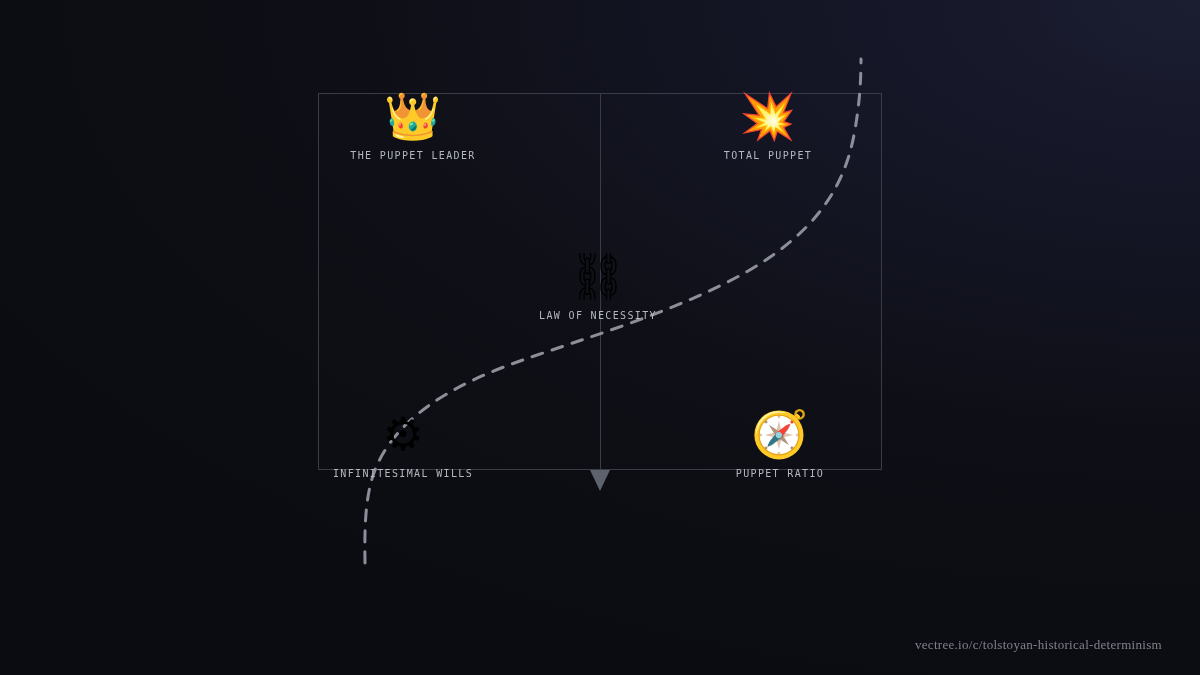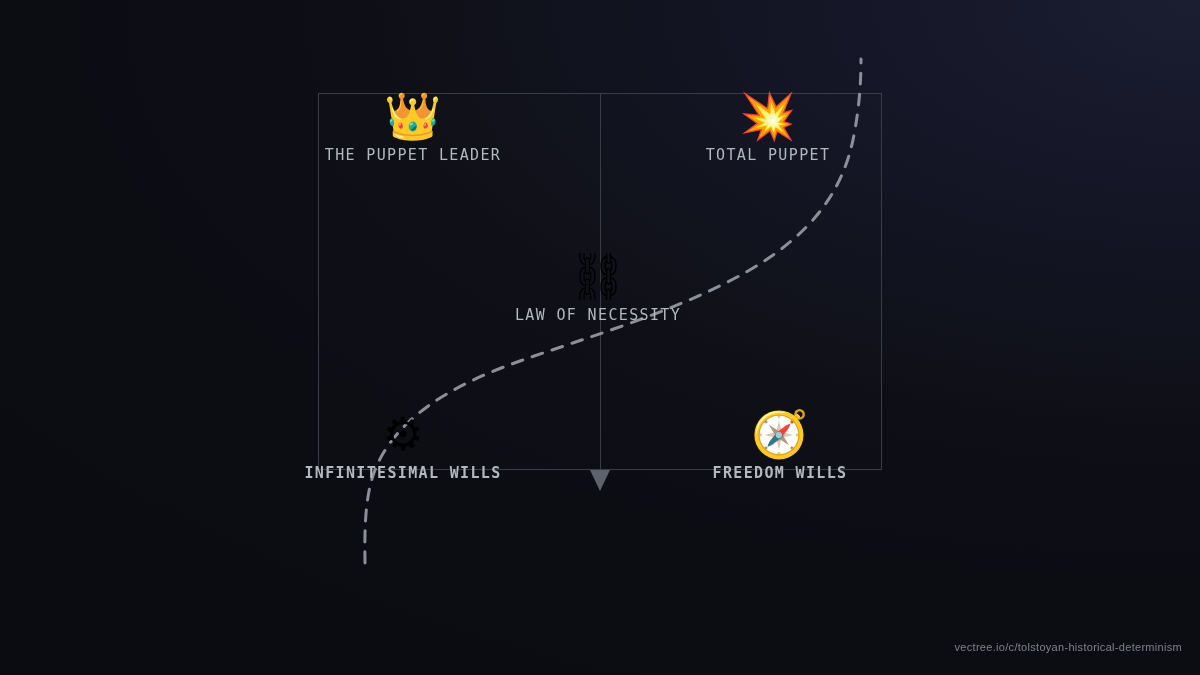--- a/index.html
+++ b/index.html
@@ -78,50 +78,50 @@
   .node .glyph {
     font-size: 46px;
     line-height: 56px;
     height: 56px;
     display: block;
     font-family: "DejaVu Sans", "Liberation Sans", sans-serif;
   }
   .node .cap {
     display: inline-block;
     margin-top: 2px;
-    font-size: 15px;
+    font-size: 10px;
     letter-spacing: 1.35px;
     color: #b3b7c0;
     white-space: nowrap;
     font-family: "DejaVu Sans Mono", "Liberation Mono", monospace;
   }
 
   #node-puppet   { left: 95px;  top: -5px; }
   #node-total    { left: 450px; top: -5px; }
   #node-law      { left: 280px; top: 155px; }
   #node-wills    { left: 85px;  top: 313px; }
   #node-freedom  { left: 462px; top: 313px; }
-  #node-wills .cap, #node-freedom .cap { color: #b3b7c0; font-weight: bold; }
+  #node-wills .cap, #node-freedom .cap { color: #b3b7c0; }
 
   
   #footer {
     position: absolute;
     left: 0;
     bottom: 0;
     width: 1200px;
     height: 180px;
   }
   #poster-url {
     position: absolute;
-    right: 18px;
+    right: 38px;
     bottom: 22px;
-    font-size: 11px;
+    font-size: 13px;
     color: #7e828d;
     letter-spacing: 0.3px;
-    font-family: Liberation Sans, sans-serif;
+    font-family: Liberation Serif, serif;
   }
 </style>
 </head>
 <body>
 
 <div id="poster">
 
   <div id="chart-area">
 
     <div class="frame"></div>
@@ -151,21 +151,21 @@
       <span class="cap">LAW OF NECESSITY</span>
     </div>
 
     <div class="node" id="node-wills">
       <span class="glyph">⚙</span>
       <span class="cap">INFINITESIMAL WILLS</span>
     </div>
 
     <div class="node" id="node-freedom">
       <span class="glyph">🧭</span>
-      <span class="cap">FREEDOM WILLS</span>
+      <span class="cap">PUPPET RATIO</span>
     </div>
 
   </div>
 
   <div id="footer">
 
     <div id="poster-url">vectree.io/c/tolstoyan-historical-determinism</div>
 
   </div>
 

